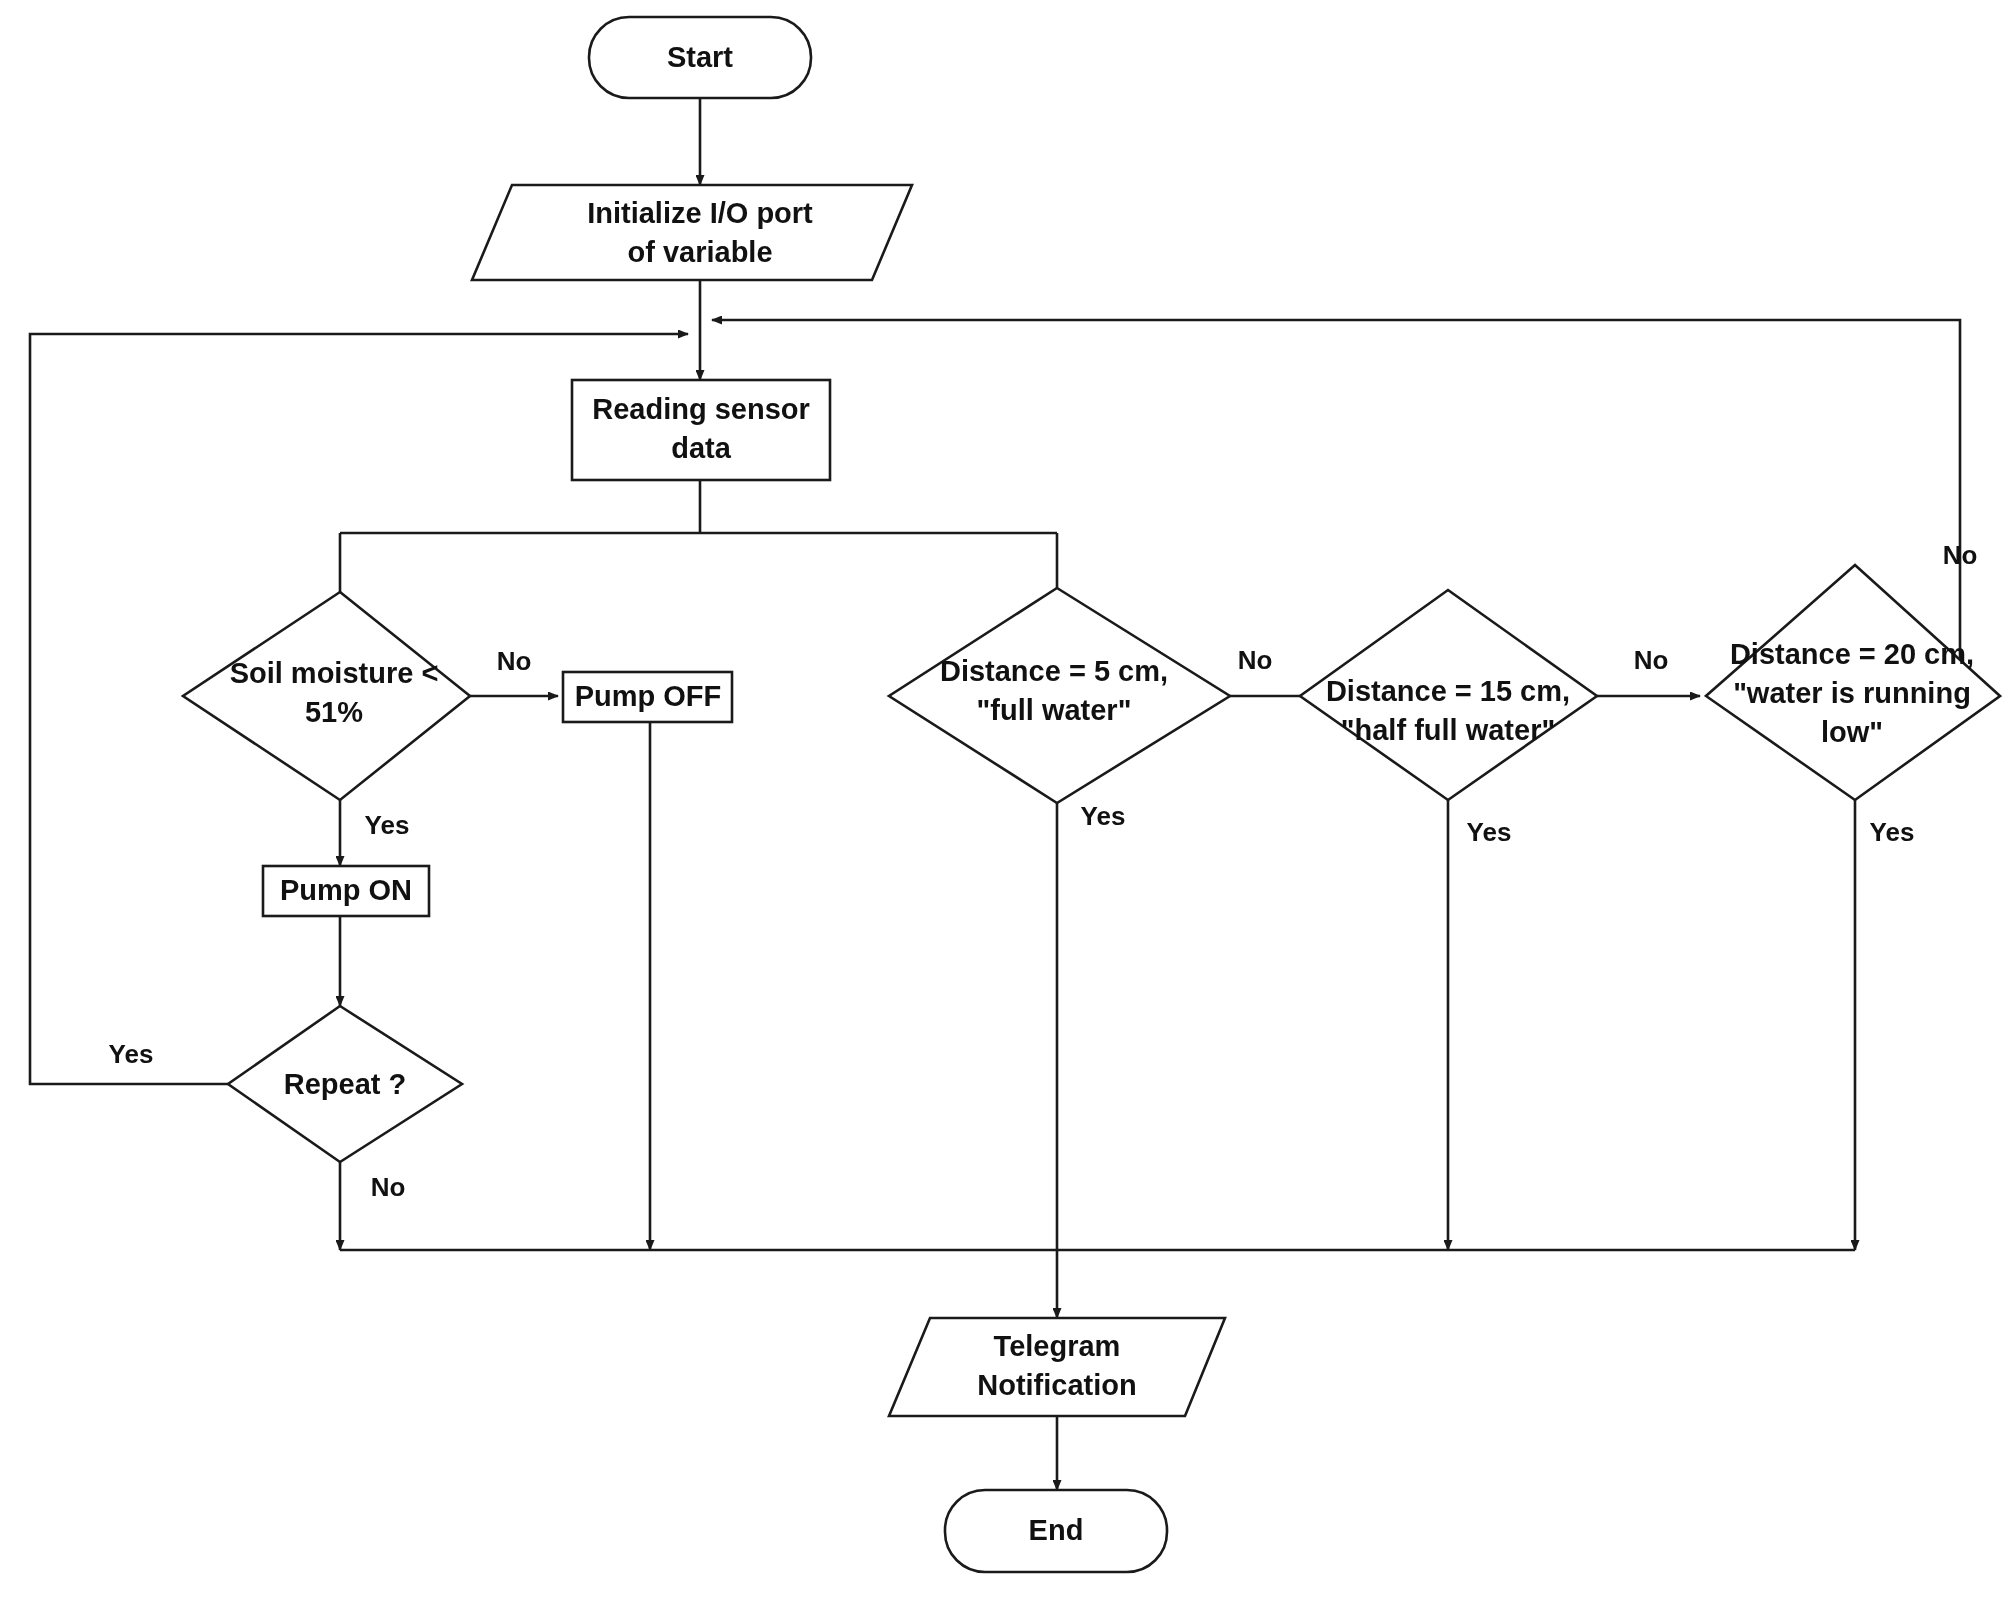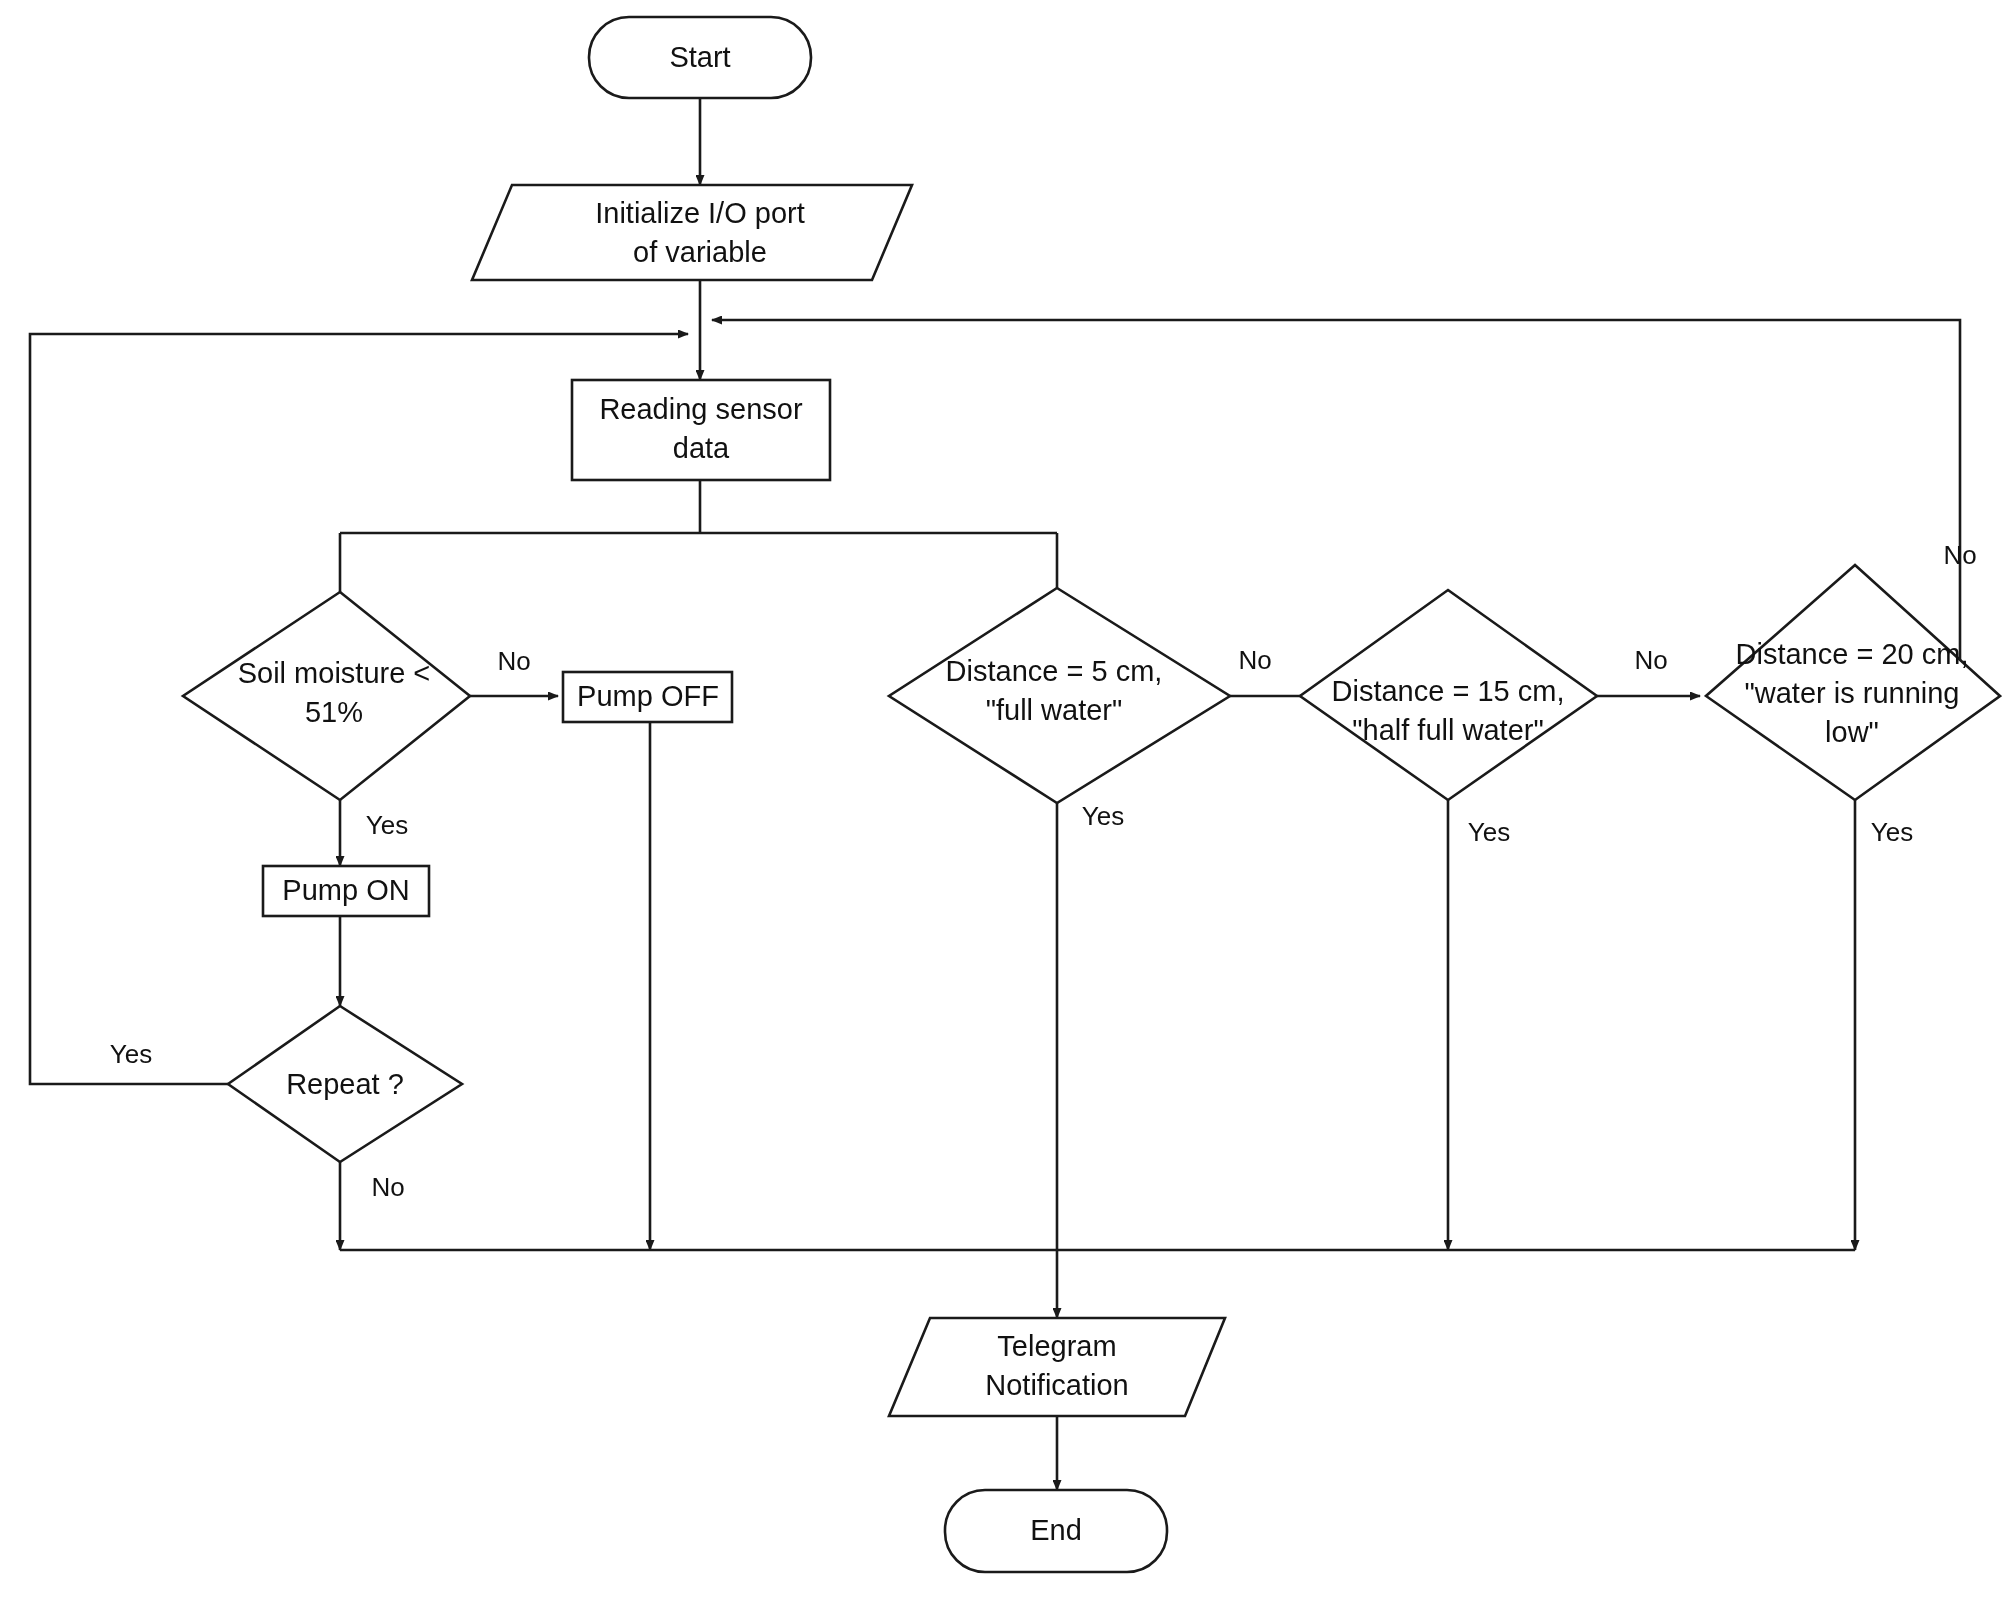--- a/index.html
+++ b/index.html
@@ -9,20 +9,21 @@
   }
   body {
     font-family: "Liberation Sans", sans-serif;
   }
   #flowchart-root {
     position: relative;
     width: 2002px;
     height: 1609px;
     background: #ffffff;
     overflow: hidden;
+    font-weight: bold;
   }
   #flow-svg {
     position: absolute;
     left: 0;
     top: 0;
     width: 2002px;
     height: 1609px;
   }
   .shape-text {
     font-family: "Liberation Sans", sans-serif;

